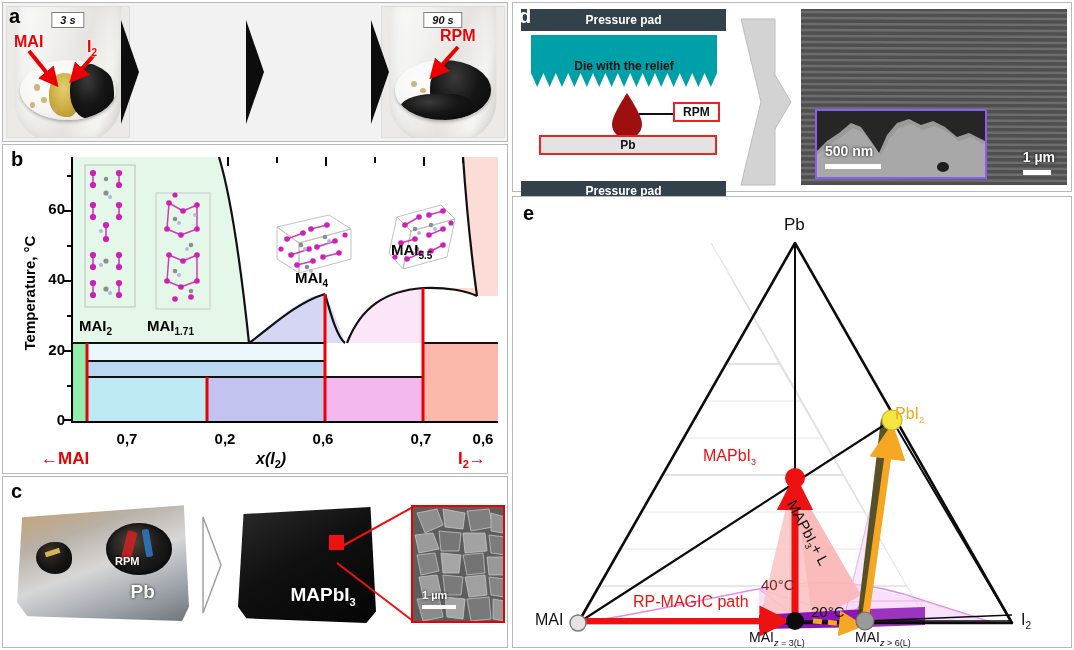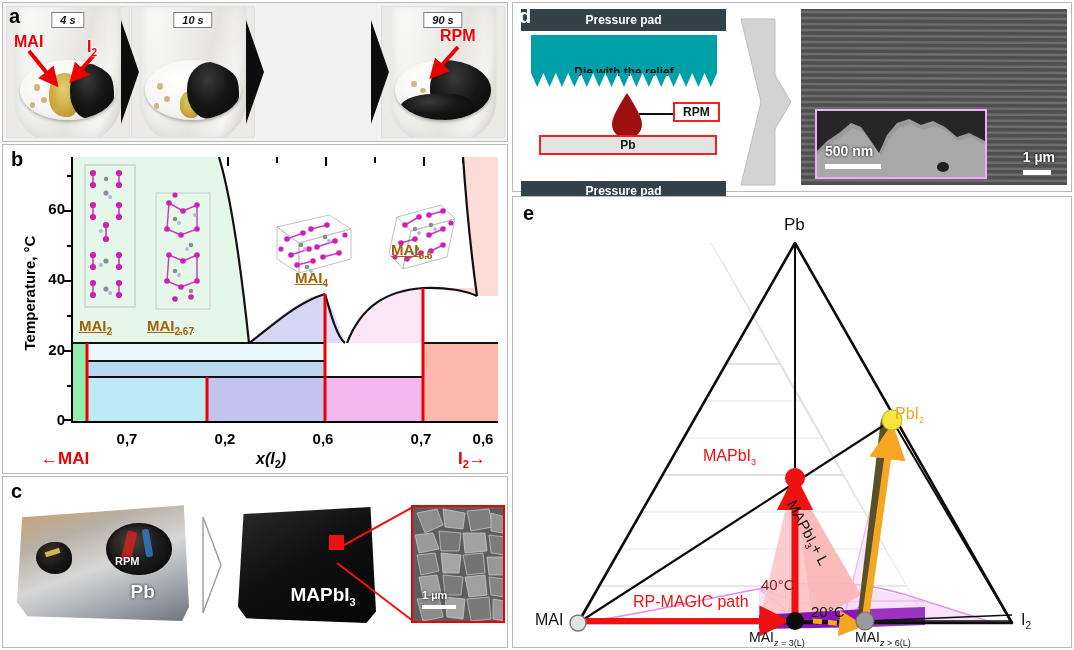--- a/index.html
+++ b/index.html
@@ -43,21 +43,21 @@
   .ylab{position:absolute;left:2px;top:130px;transform:translate(-50%,-50%) rotate(-90deg);
         transform-origin:center;font-weight:bold;font-size:15px;color:#000;white-space:nowrap;}
   .ytick{position:absolute;font-weight:bold;font-size:15px;color:#000;text-align:right;width:34px;}
   .ytk{position:absolute;left:-9px;width:9px;height:2px;background:#000;}
   .ytkm{position:absolute;left:-6px;width:6px;height:2px;background:#000;}
   .xtick{position:absolute;font-weight:bold;font-size:15px;color:#000;text-align:center;width:46px;}
   .xtk{position:absolute;top:0px;width:2px;height:9px;background:#000;}
   .xtkm{position:absolute;top:0px;width:2px;height:6px;background:#000;}
   .xaxname{position:absolute;font-weight:bold;font-style:italic;font-size:16px;color:#000;}
   .redax{position:absolute;color:#ee0000;font-weight:bold;font-size:17px;white-space:nowrap;}
-  .phlab{position:absolute;color:#a16207;font-weight:bold;font-size:15px;z-index:25;white-space:nowrap;text-decoration:underline;}
+  .phlab{position:absolute;color:#000000;font-weight:bold;font-size:15px;z-index:25;white-space:nowrap;}
   .phlab sub{font-size:10px;}
   .xtal{position:absolute;z-index:22;}
 
   
   #panel-c{left:2px;top:476px;width:506px;height:172px;}
   .slab-pb{position:absolute;background:linear-gradient(160deg,#c9a06a 0%,#b8b0a6 28%,#d7d7d7 52%,#9fa4ab 78%,#6e7479 100%);
            box-shadow:0 3px 5px rgba(0,0,0,.35);}
   .slab-black{position:absolute;background:linear-gradient(150deg,#2a2a2a 0%,#101010 45%,#050505 100%);
               box-shadow:0 4px 6px rgba(0,0,0,.4);}
   .wlabel{position:absolute;color:#fff;font-weight:bold;font-size:18px;z-index:8;
@@ -67,21 +67,21 @@
        background:#6d6d6d;}
   .scalebar{position:absolute;background:#fff;height:4px;}
   .scaletxt{position:absolute;color:#fff;font-weight:bold;font-size:11px;
             text-shadow:0 0 3px #000;white-space:nowrap;}
 
   
   #panel-d{left:512px;top:2px;width:560px;height:190px;}
   .dbar{position:absolute;display:flex;align-items:center;justify-content:center;
         font-weight:bold;font-size:12px;box-sizing:border-box;}
   .semimg{position:absolute;overflow:hidden;background:#4a4a4a;}
-  .sem-inset{position:absolute;border:2px solid #f0abfc;box-sizing:border-box;overflow:hidden;}
+  .sem-inset{position:absolute;border:2px solid #8b5cf6;box-sizing:border-box;overflow:hidden;}
 
   
   #panel-e{left:512px;top:196px;width:560px;height:452px;}
   .vlabel{position:absolute;font-size:15px;color:#111;white-space:nowrap;}
   .vlabel sub{font-size:10px;}
   .tlab{position:absolute;font-size:14px;white-space:nowrap;}
   .tlab sub{font-size:9px;}
 </style>
 </head>
 <body>
@@ -94,52 +94,41 @@
     <div class="photo" style="left:3px;width:124px;">
       <div class="vessel"></div>
       <div class="dish">
         <div class="yellowmass" style="left:30%;top:22%;width:34%;height:72%;"></div>
         <div class="blackmass" style="left:52%;top:6%;width:46%;height:92%;"></div>
         <div class="fleck" style="left:14%;top:40%;width:7%;height:12%;"></div>
         <div class="fleck" style="left:22%;top:62%;width:6%;height:10%;"></div>
         <div class="fleck" style="left:10%;top:70%;width:5%;height:9%;"></div>
         <div class="fleck" style="left:34%;top:78%;width:6%;height:9%;"></div>
       </div>
-      <div class="tstamp">4 s</div>
+      <div class="tstamp">3 s</div>
       <div class="annot" style="left:7px;top:26px;">MAI</div>
       <div class="annot" style="left:80px;top:31px;">I<sub>2</sub></div>
       <svg class="arr" style="left:18px;top:42px;" width="42" height="44" viewBox="0 0 42 44">
         <defs>
             <marker id="ah-red" markerWidth="5" markerHeight="5" refX="3.6" refY="2.5" orient="auto">
           <path d="M0,0 L5,2.5 L0,5 z" fill="#ee0000"></path>
             </marker>
           </defs>
         <line x1="4" y1="2" x2="30" y2="34" stroke="#ee0000" stroke-width="4" marker-end="url(#ah-red)"></line>
       </svg>
       <svg class="arr" style="left:58px;top:46px;" width="34" height="36" viewBox="0 0 34 36">
         <line x1="29" y1="2" x2="8" y2="26" stroke="#ee0000" stroke-width="4" marker-end="url(#ah-red)"></line>
       </svg>
     </div>
     <div class="chev" style="left:118px;">
       <svg width="22" height="132" viewBox="0 0 22 132">
           <path d="M0,14 L18,66 L0,118 Z" fill="#0d0d0d"></path>
         </svg>
     </div>
 
-    <div class="photo" style="left:128px;width:124px;">
-      <div class="vessel"></div>
-      <div class="dish">
-        <div class="yellowmass" style="left:36%;top:52%;width:22%;height:44%;"></div>
-        <div class="blackmass" style="left:44%;top:2%;width:54%;height:96%;"></div>
-        <div class="fleck" style="left:12%;top:38%;width:7%;height:12%;"></div>
-        <div class="fleck" style="left:20%;top:60%;width:6%;height:10%;"></div>
-        <div class="fleck" style="left:9%;top:72%;width:5%;height:9%;"></div>
-      </div>
-      <div class="tstamp">10 s</div>
-    </div>
     <div class="chev" style="left:243px;">
       <svg width="22" height="132" viewBox="0 0 22 132">
           <path d="M0,14 L18,66 L0,118 Z" fill="#0d0d0d"></path>
         </svg>
     </div>
 
     <div class="chev" style="left:368px;">
       <svg width="22" height="132" viewBox="0 0 22 132">
           <path d="M0,14 L18,66 L0,118 Z" fill="#0d0d0d"></path>
         </svg>
@@ -414,21 +403,21 @@
           <circle cx="36" cy="50" r="2.3"></circle>
         </g>
         <g fill="#adb8e0">
           <circle cx="38" cy="34" r="1.9"></circle>
             <circle cx="54" cy="30" r="1.9"></circle>
           <circle cx="32" cy="54" r="1.9"></circle>
         </g>
       </svg>
 
       <div class="phlab" style="left:6px;top:160px;">MAI<sub>2</sub></div>
-      <div class="phlab" style="left:74px;top:160px;">MAI<sub>2.67</sub></div>
+      <div class="phlab" style="left:74px;top:160px;">MAI<sub>1.71</sub></div>
       <div class="phlab" style="left:222px;top:112px;">MAI<sub>4</sub></div>
       <div class="phlab" style="left:318px;top:84px;">MAI<sub>5.5</sub></div>
     </div>
 
     <div class="xtick" style="left:101px;top:285px;">0,7</div>
     <div class="xtick" style="left:199px;top:285px;">0,2</div>
     <div class="xtick" style="left:297px;top:285px;">0,6</div>
     <div class="xtick" style="left:395px;top:285px;">0,7</div>
     <div class="xtick" style="left:457px;top:285px;">0,6</div>
 
@@ -510,21 +499,21 @@
   </div>
 
   <div class="panel" id="panel-d">
     <div class="plabel" style="left:6px;top:3px;color:#fff;z-index:60;">d</div>
 
     <div class="dbar" style="left:8px;top:6px;width:205px;height:22px;background:#33414b;color:#fff;">
       <span>Pressure pad</span>
     </div>
 
     <div style="position:absolute;left:18px;top:32px;width:186px;height:38px;background:#00a0a8;">
-      <div style="position:absolute;left:0;top:18px;width:100%;height:100%;display:flex;
+      <div style="position:absolute;left:0;top:12px;width:100%;height:100%;display:flex;
                   align-items:center;justify-content:center;font-weight:bold;font-size:12px;color:#111;">
         <span>Die with the relief</span>
       </div>
     </div>
     <svg style="position:absolute;left:18px;top:70px;" width="186" height="16" viewBox="0 0 186 16">
       <path d="M0,0 L6.2,14 L12.4,0 L18.6,14 L24.8,0 L31,14 L37.2,0 L43.4,14 L49.6,0 L55.8,14
                L62,0 L68.2,14 L74.4,0 L80.6,14 L86.8,0 L93,14 L99.2,0 L105.4,14 L111.6,0 L117.8,14
                L124,0 L130.2,14 L136.4,0 L142.6,14 L148.8,0 L155,14 L161.2,0 L167.4,14 L173.6,0
                L179.8,14 L186,0 Z" fill="#00a0a8"></path>
     </svg>

